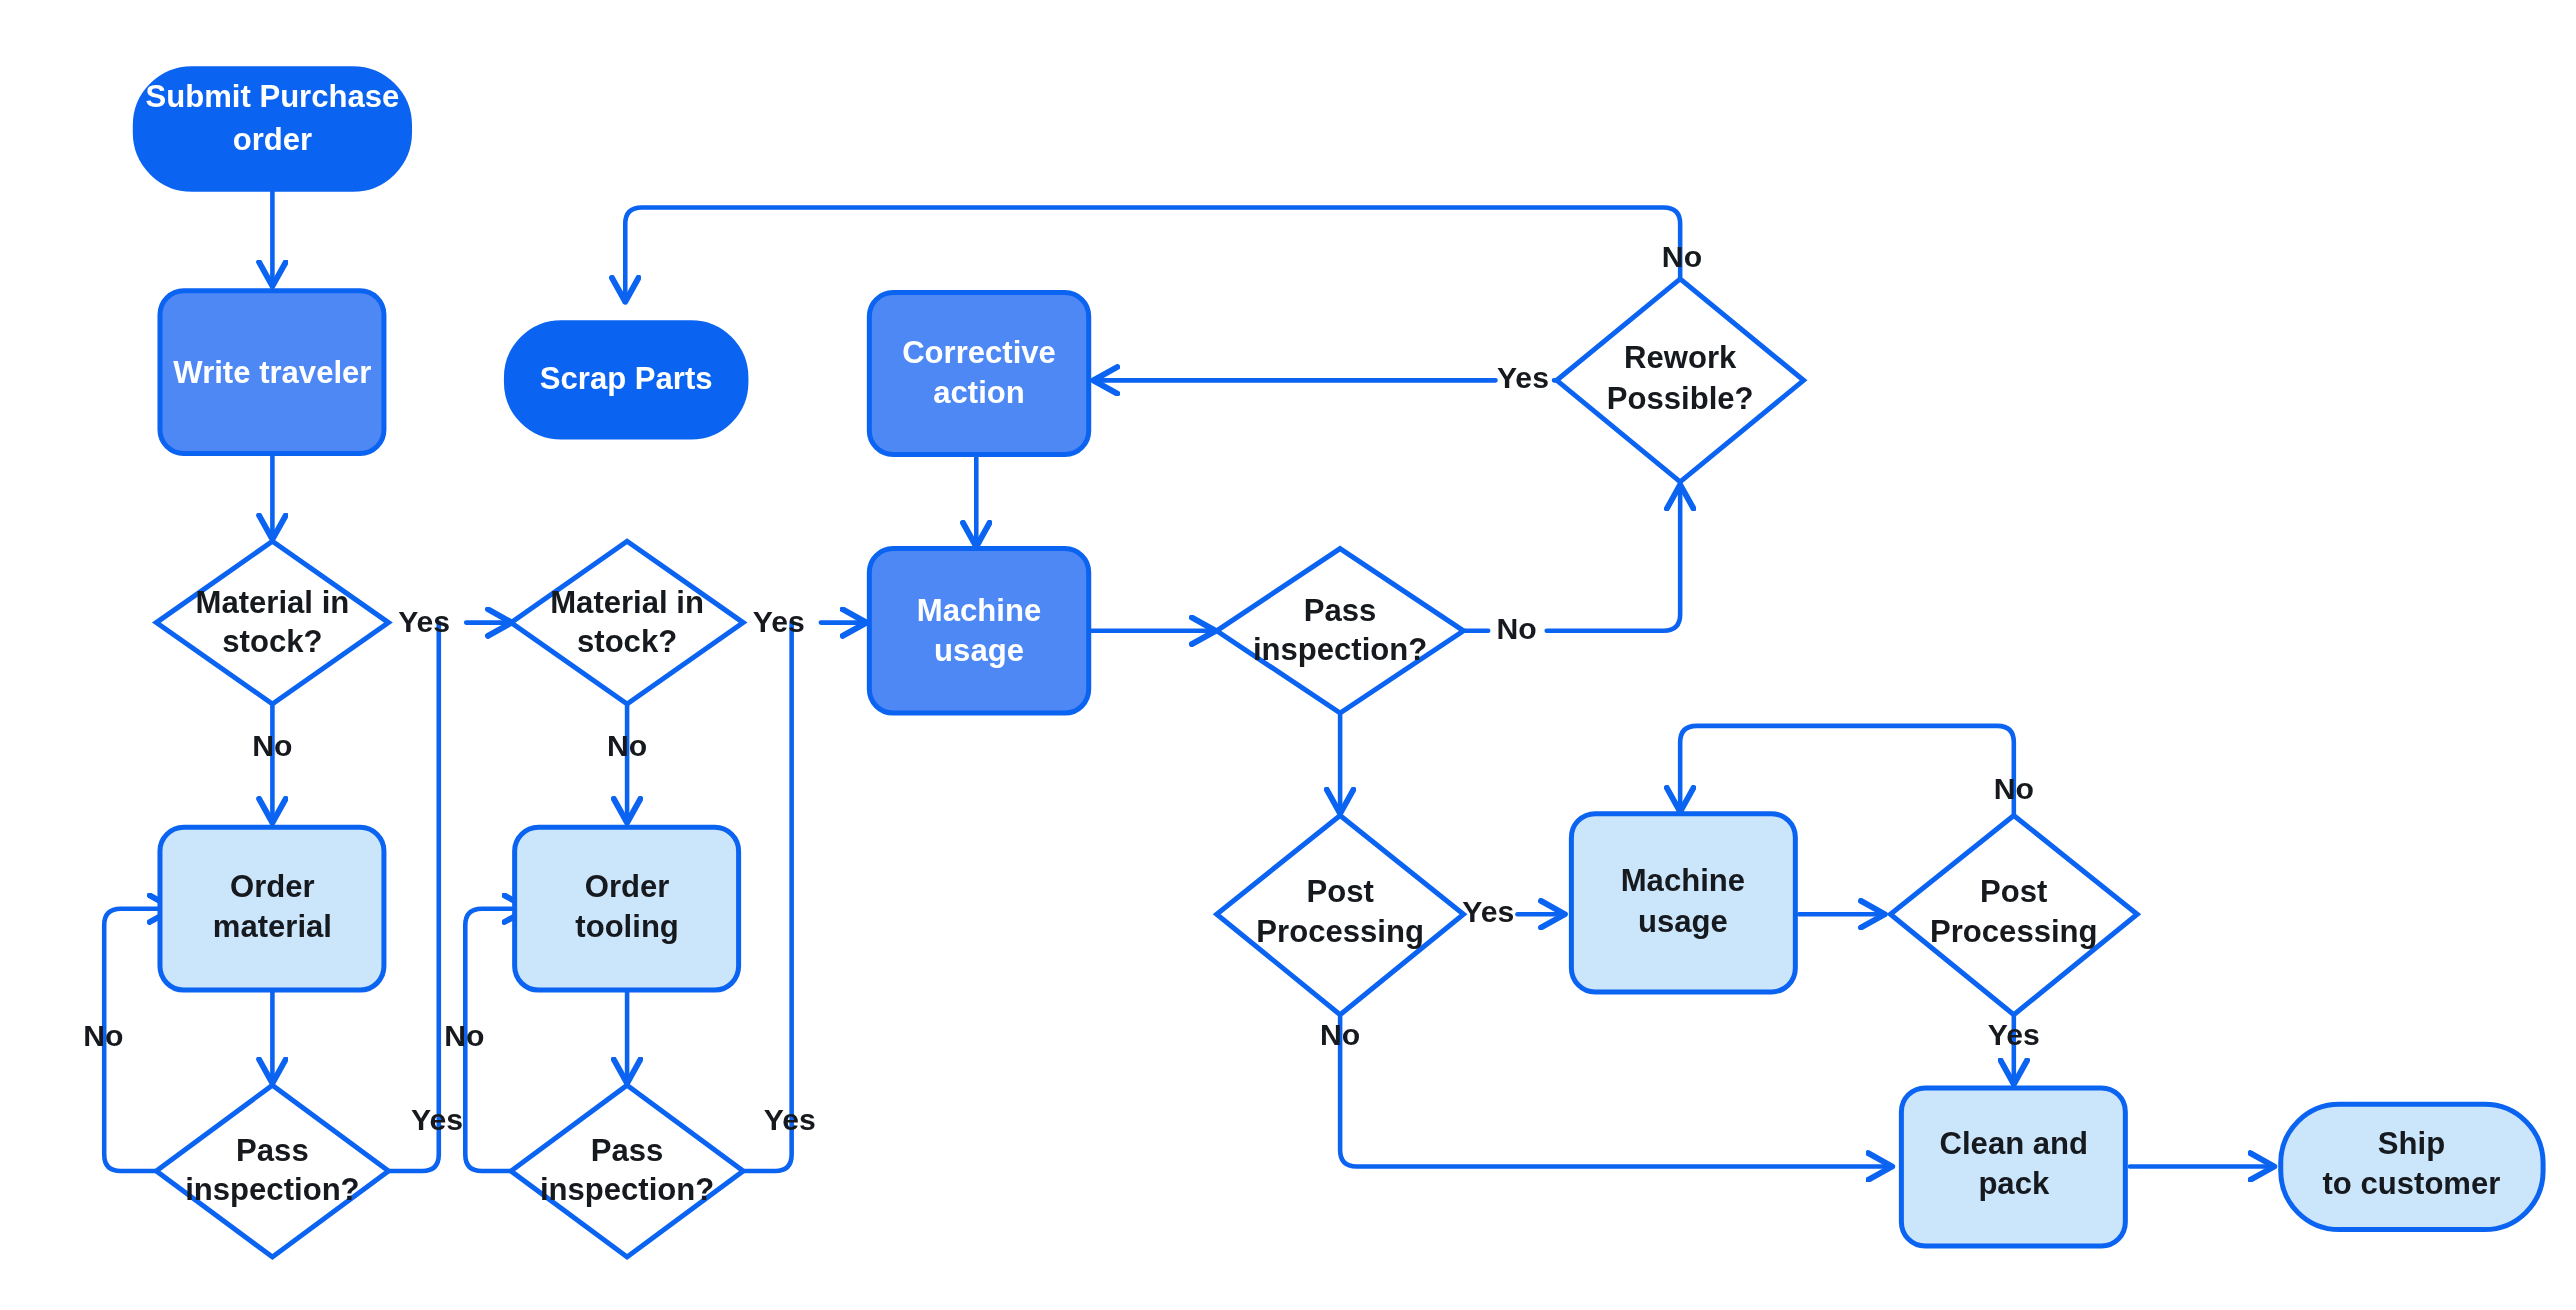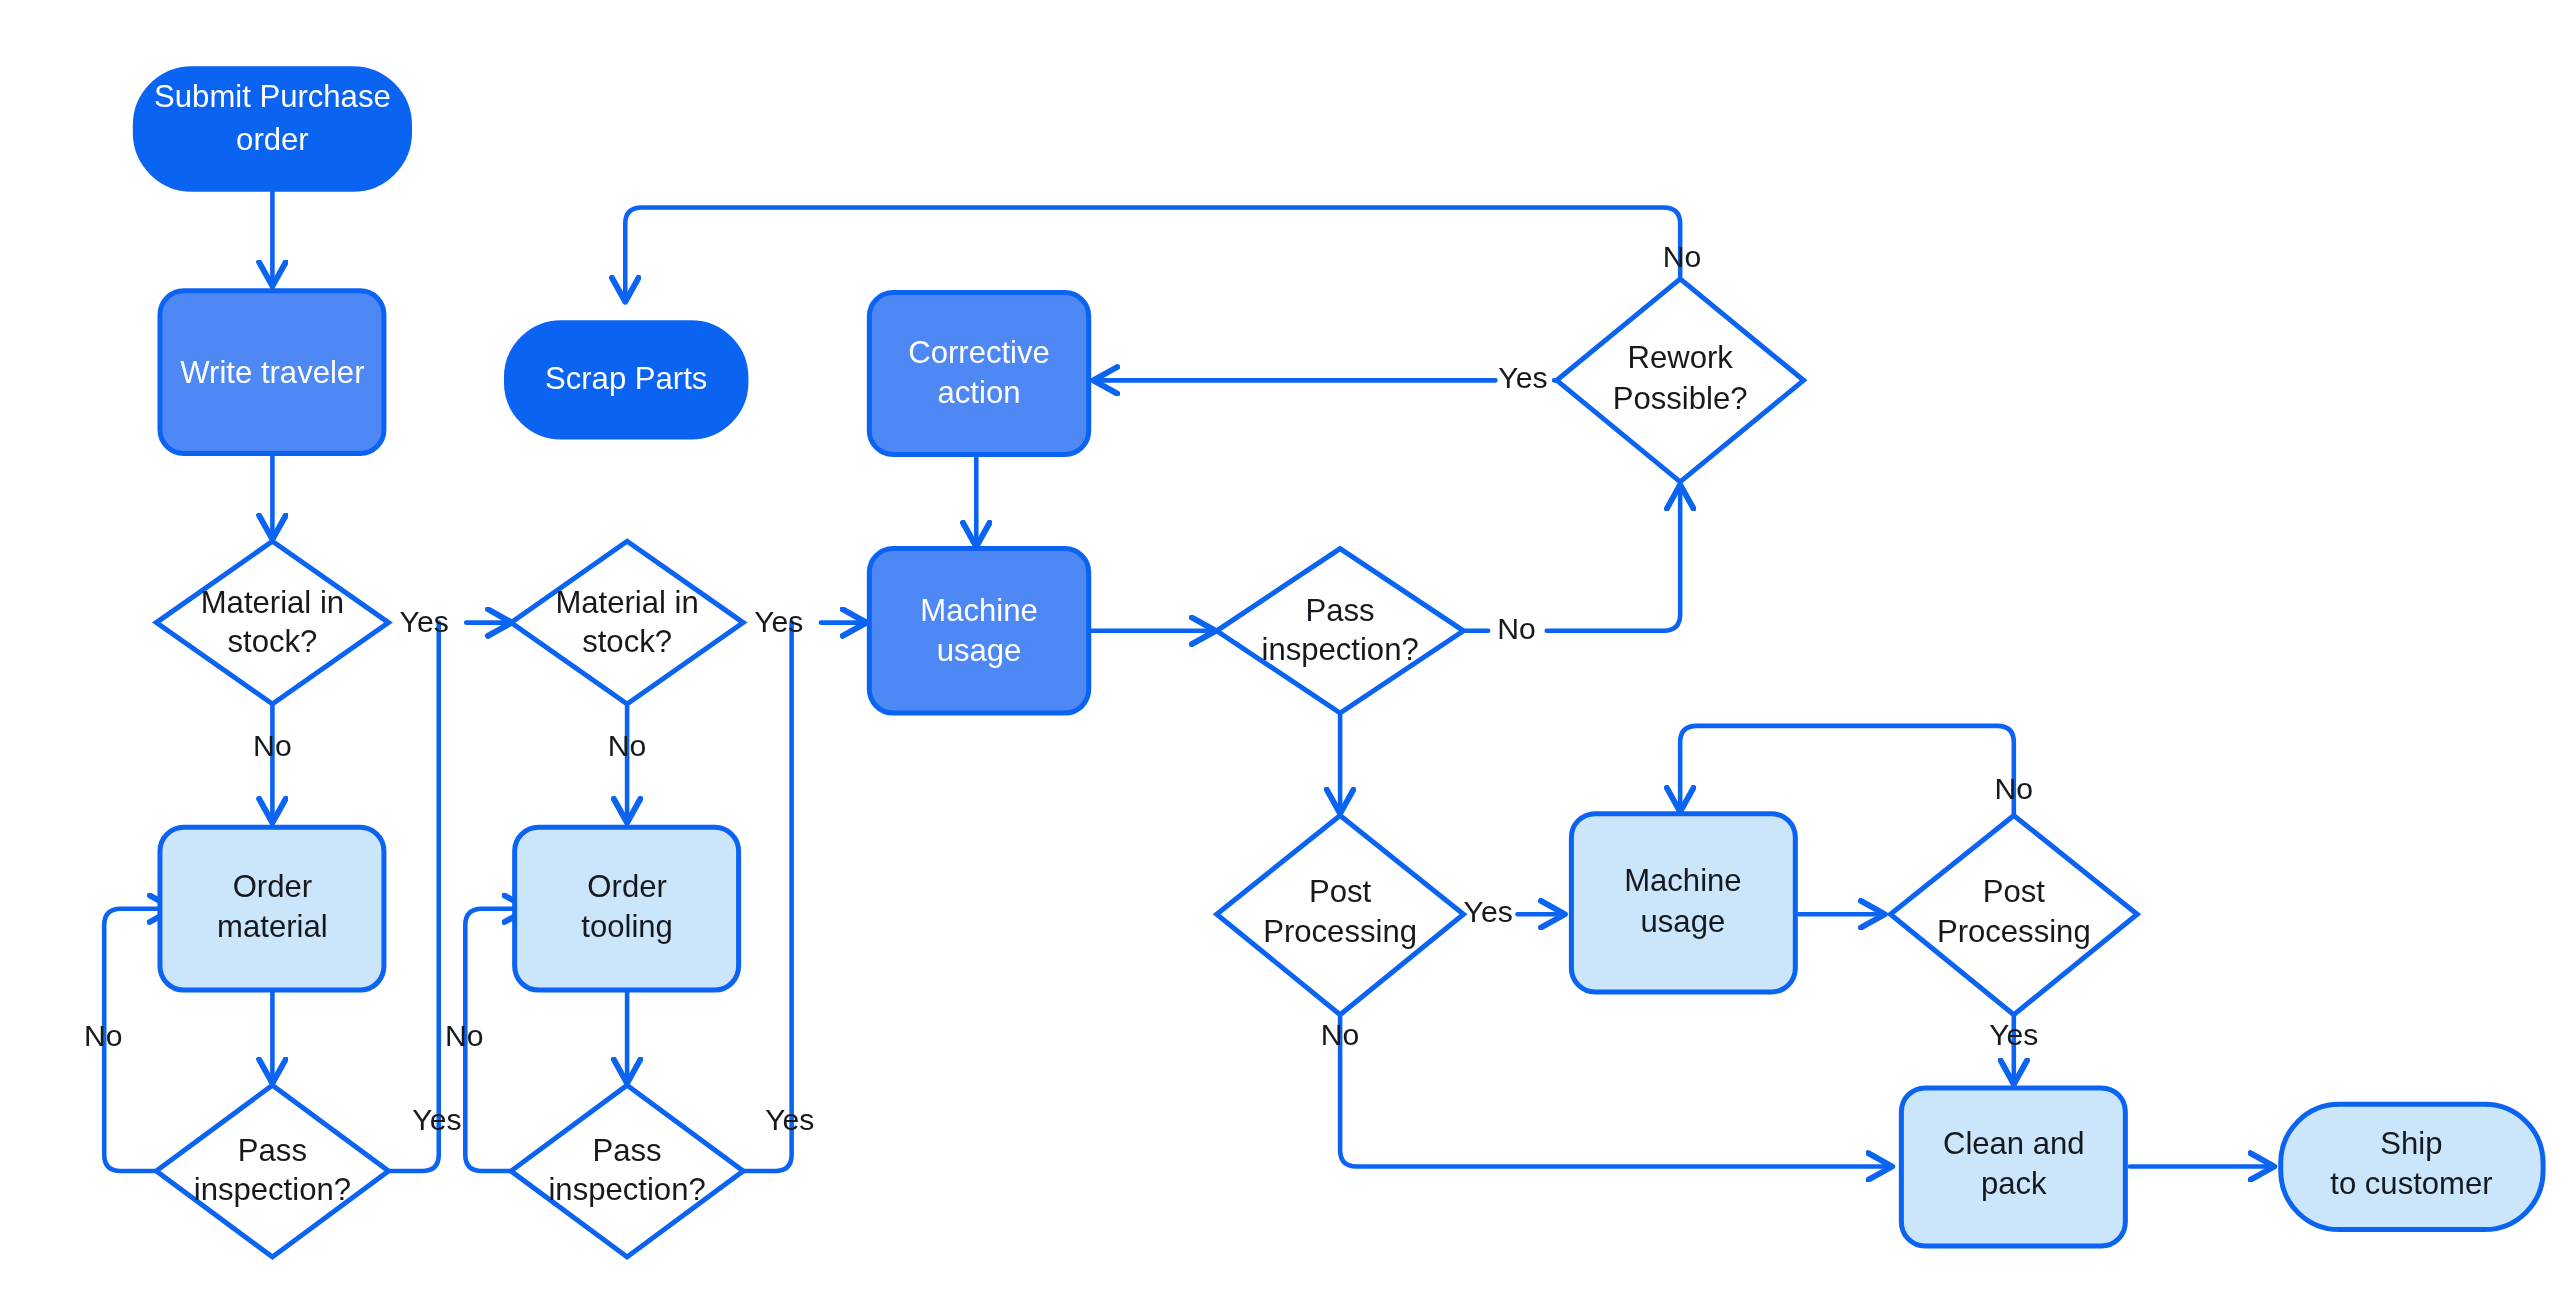--- a/index.html
+++ b/index.html
@@ -10,20 +10,21 @@
   body {
     width: 2576px;
     height: 1311px;
     font-family: "Liberation Sans", sans-serif;
     overflow: hidden;
   }
   #flow-root {
     position: relative;
     width: 2147px;
     height: 1311px;
+    font-weight: bold;
   }
   svg#flowchart {
     display: block;
     width: 2576px;
     height: 1311px;
   }
   .node-shape {
     stroke: #0b63f1;
     stroke-width: 5;
     vector-effect: non-scaling-stroke;

